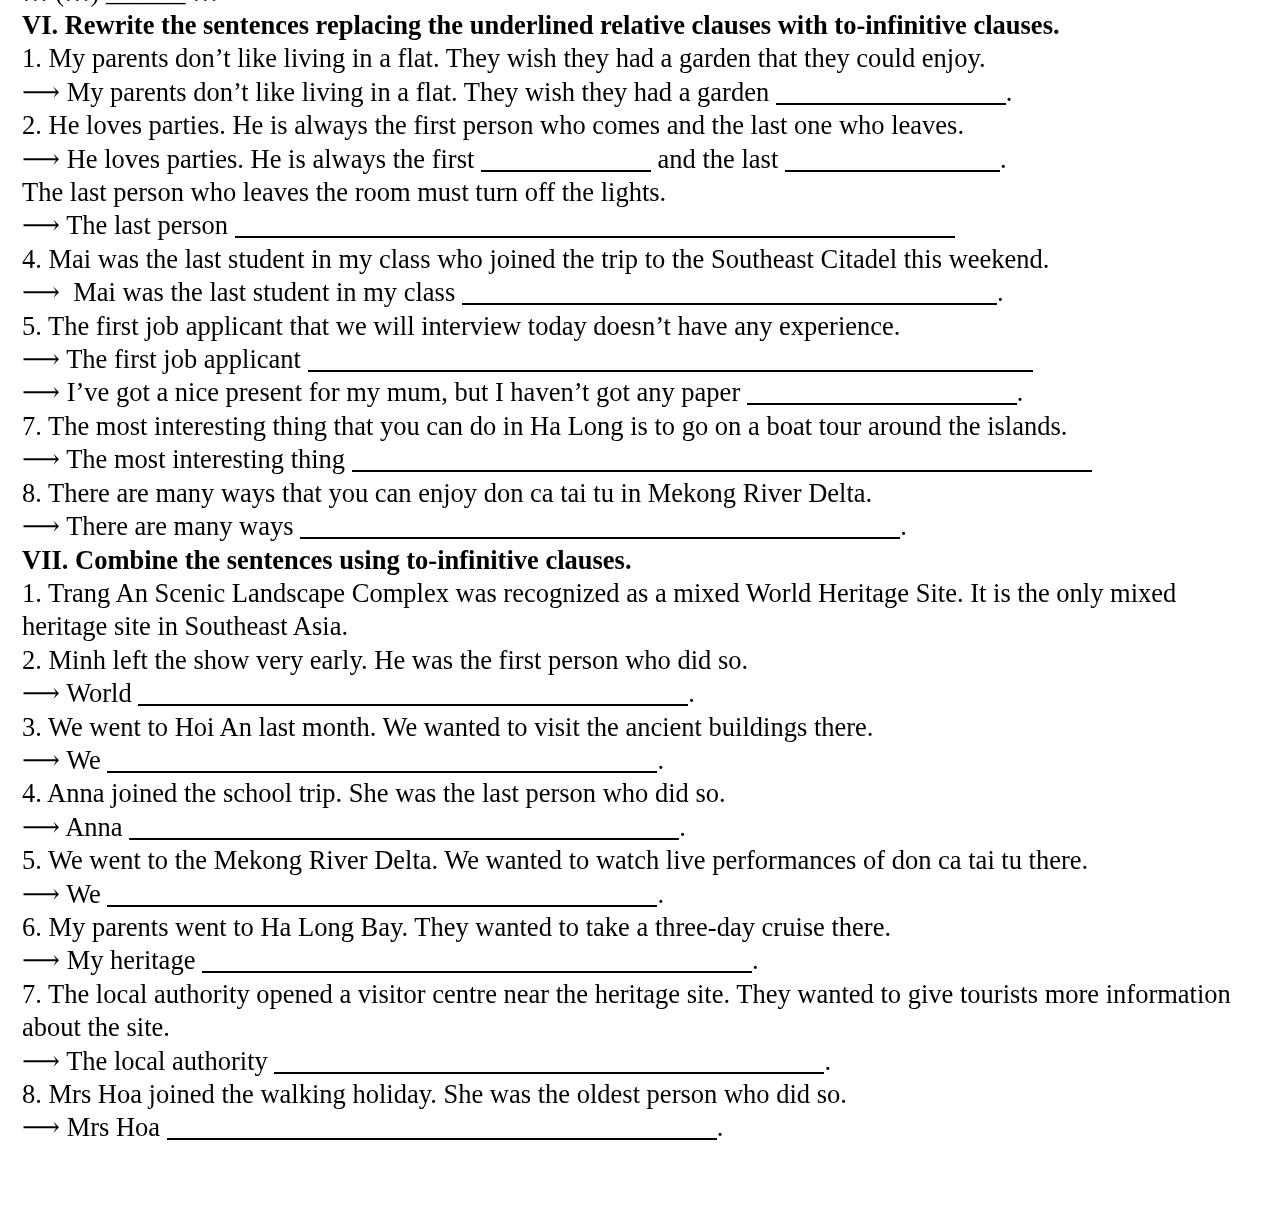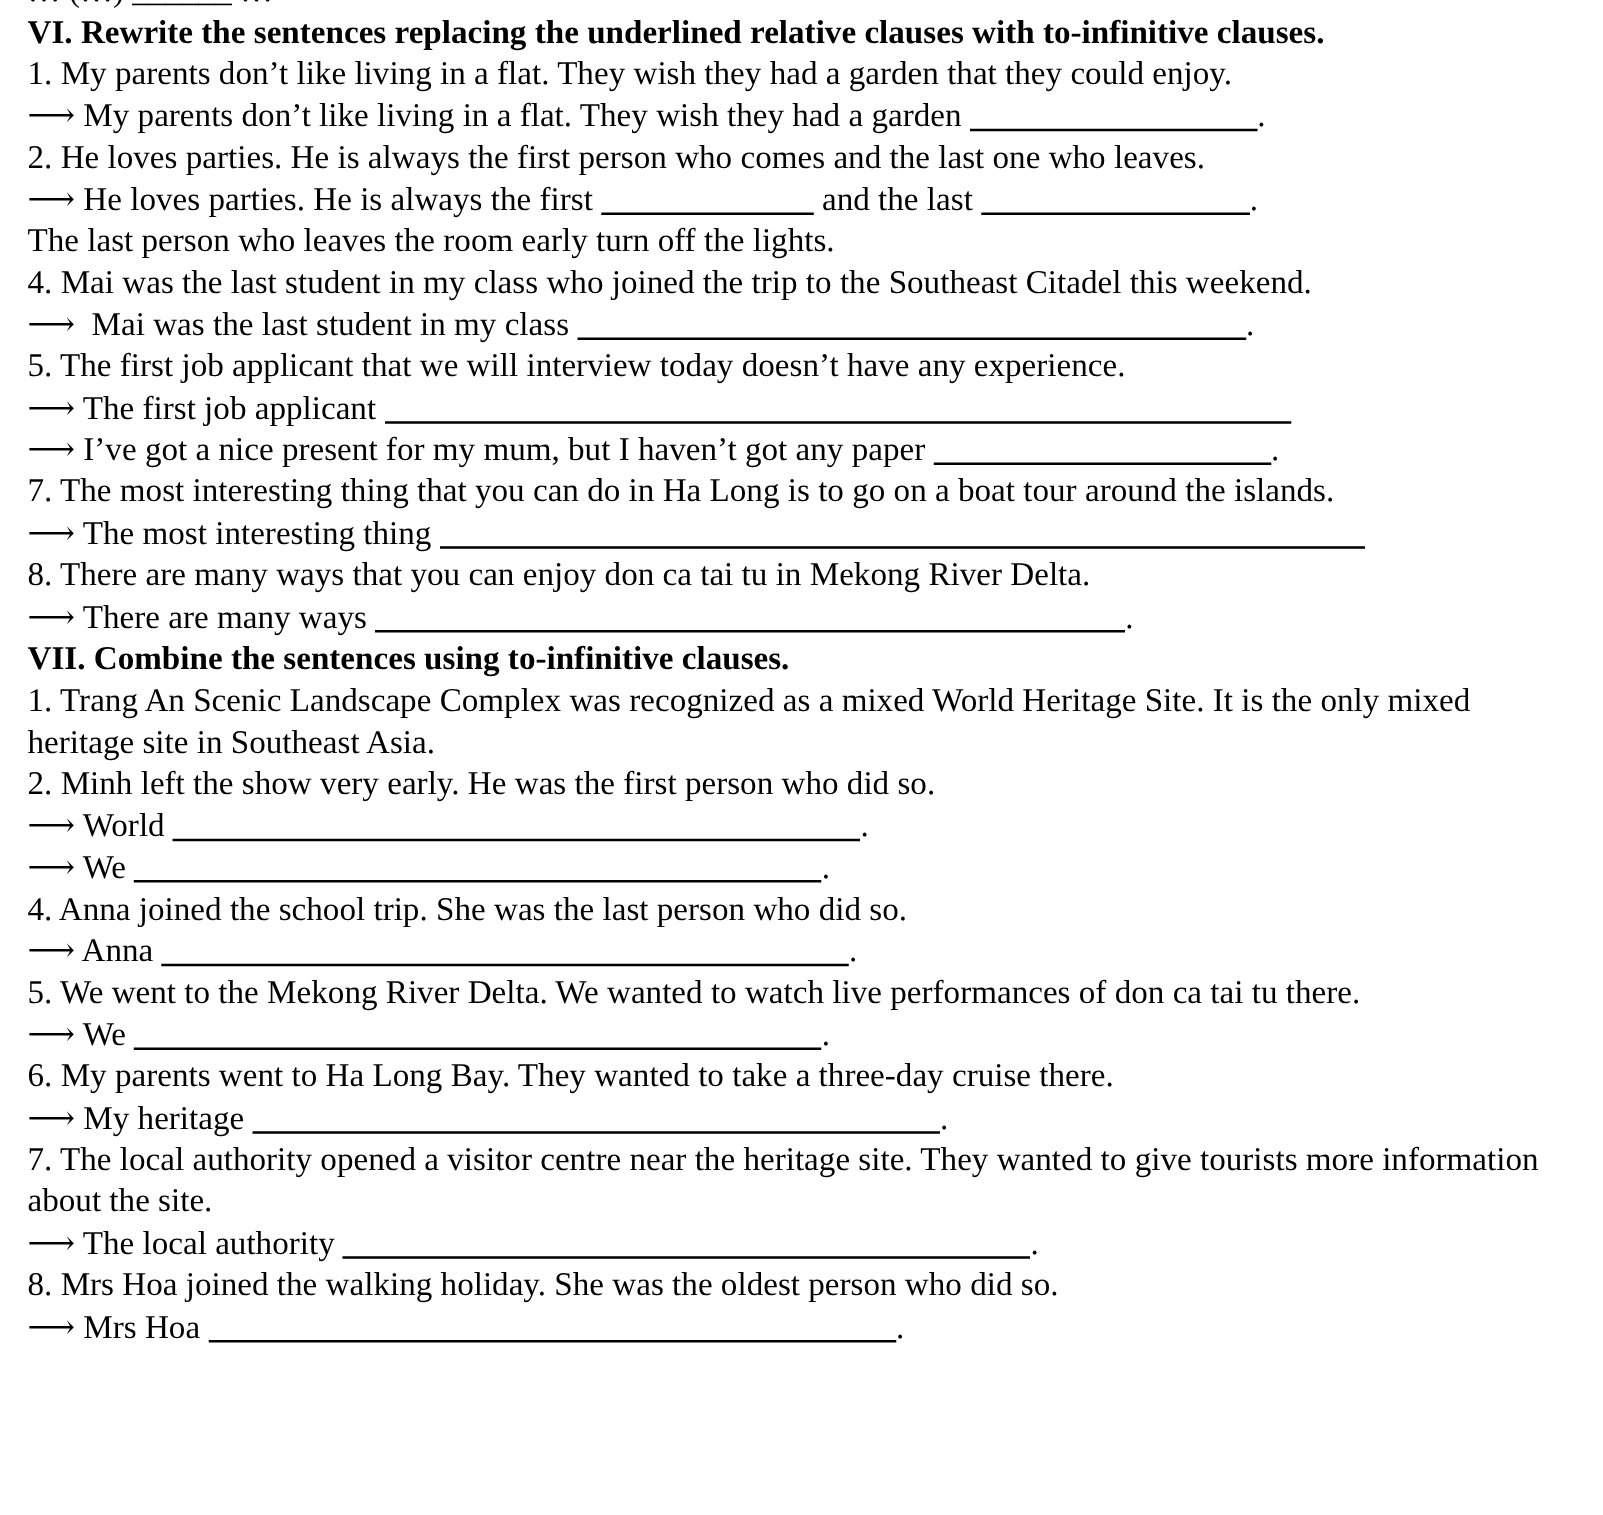--- a/index.html
+++ b/index.html
@@ -66,21 +66,22 @@
   </div>
 
   <div class="line heading">VI. Rewrite the sentences replacing the underlined relative clauses with to-infinitive clauses.</div>
 
   <div class="line"><span>1.</span> <span>My parents don’t like living in a flat. They wish they had a garden </span><span class="u">that they could enjoy</span><span>.</span></div>
   <div class="line"><span class="arrow">⟶</span> <span>My parents don’t like living in a flat. They wish they had a garden</span> <span class="blank" style="width:230px"></span><span>.</span></div>
 
   <div class="line"><span>2.</span> <span>He loves parties. He is always the first person </span><span class="u">who comes</span><span> and the last one </span><span class="u">who leaves</span><span>.</span></div>
   <div class="line"><span class="arrow">⟶</span> <span>He loves parties. He is always the first</span> <span class="blank" style="width:170px"></span> <span>and the last</span> <span class="blank" style="width:215px"></span><span>.</span></div>
 
-  <div class="line"><span></span><span>The last person </span><span class="u">who leaves the room</span><span> early turn off the lights.</span></div>
+  <div class="line"><span></span><span>The last person </span><span class="u">who leaves the room</span><span> must turn off the lights.</span></div>
+  <div class="line"><span class="arrow">⟶</span> <span>The last person</span> <span class="blank" style="width:720px"></span><span></span></div>
 
   <div class="line"><span>4.</span> <span>Mai was the last student in my class </span><span class="u">who joined the trip to the Southeast Citadel this weekend</span><span>.</span></div>
   <div class="line"><span class="arrow">⟶</span> <span>&nbsp;Mai was the last student in my class</span> <span class="blank" style="width:535px"></span><span>.</span></div>
 
   <div class="line"><span>5.</span> <span>The first job applicant </span><span class="u">that we will interview today</span><span> doesn’t have any experience.</span></div>
   <div class="line"><span class="arrow">⟶</span> <span>The first job applicant</span> <span class="blank" style="width:725px"></span><span></span></div>
 
   <div class="line"><span class="arrow">⟶</span> <span>I’ve got a nice present for my mum, but I haven’t got any paper</span> <span class="blank" style="width:270px"></span><span>.</span></div>
 
   <div class="line"><span>7.</span> <span>The most interesting thing </span><span class="u">that you can do in Ha Long</span><span> is to go on a boat tour around the islands.</span></div>
@@ -89,20 +90,21 @@
   <div class="line"><span>8.</span> <span>There are many ways </span><span class="u">that you can enjoy don ca tai tu in Mekong River Delta</span><span>.</span></div>
   <div class="line"><span class="arrow">⟶</span> <span>There are many ways</span> <span class="blank" style="width:600px"></span><span>.</span></div>
 
   <div class="line heading">VII. Combine the sentences using to-infinitive clauses.</div>
 
   <div class="line"><span>1.</span> <span>Trang An Scenic Landscape Complex was recognized as a mixed World Heritage Site. It is the only mixed heritage site in Southeast Asia.</span></div>
 
   <div class="line"><span>2.</span> <span>Minh left the show very early. He was the first person who did so.</span></div>
   <div class="line"><span class="arrow">⟶</span> <span>World</span> <span class="blank" style="width:550px"></span><span>.</span></div>
 
+  <div class="line"><span>3.</span> <span>We went to Hoi An last month. We wanted to visit the ancient buildings there.</span></div>
   <div class="line"><span class="arrow">⟶</span> <span>We</span> <span class="blank" style="width:550px"></span><span>.</span></div>
 
   <div class="line"><span>4.</span> <span>Anna joined the school trip. She was the last person who did so.</span></div>
   <div class="line"><span class="arrow">⟶</span> <span>Anna</span> <span class="blank" style="width:550px"></span><span>.</span></div>
 
   <div class="line"><span>5.</span> <span>We went to the Mekong River Delta. We wanted to watch live performances of don ca tai tu there.</span></div>
   <div class="line"><span class="arrow">⟶</span> <span>We</span> <span class="blank" style="width:550px"></span><span>.</span></div>
 
   <div class="line"><span>6.</span> <span>My parents went to Ha Long Bay. They wanted to take a three-day cruise there.</span></div>
   <div class="line"><span class="arrow">⟶</span> <span>My heritage</span> <span class="blank" style="width:550px"></span><span>.</span></div>

